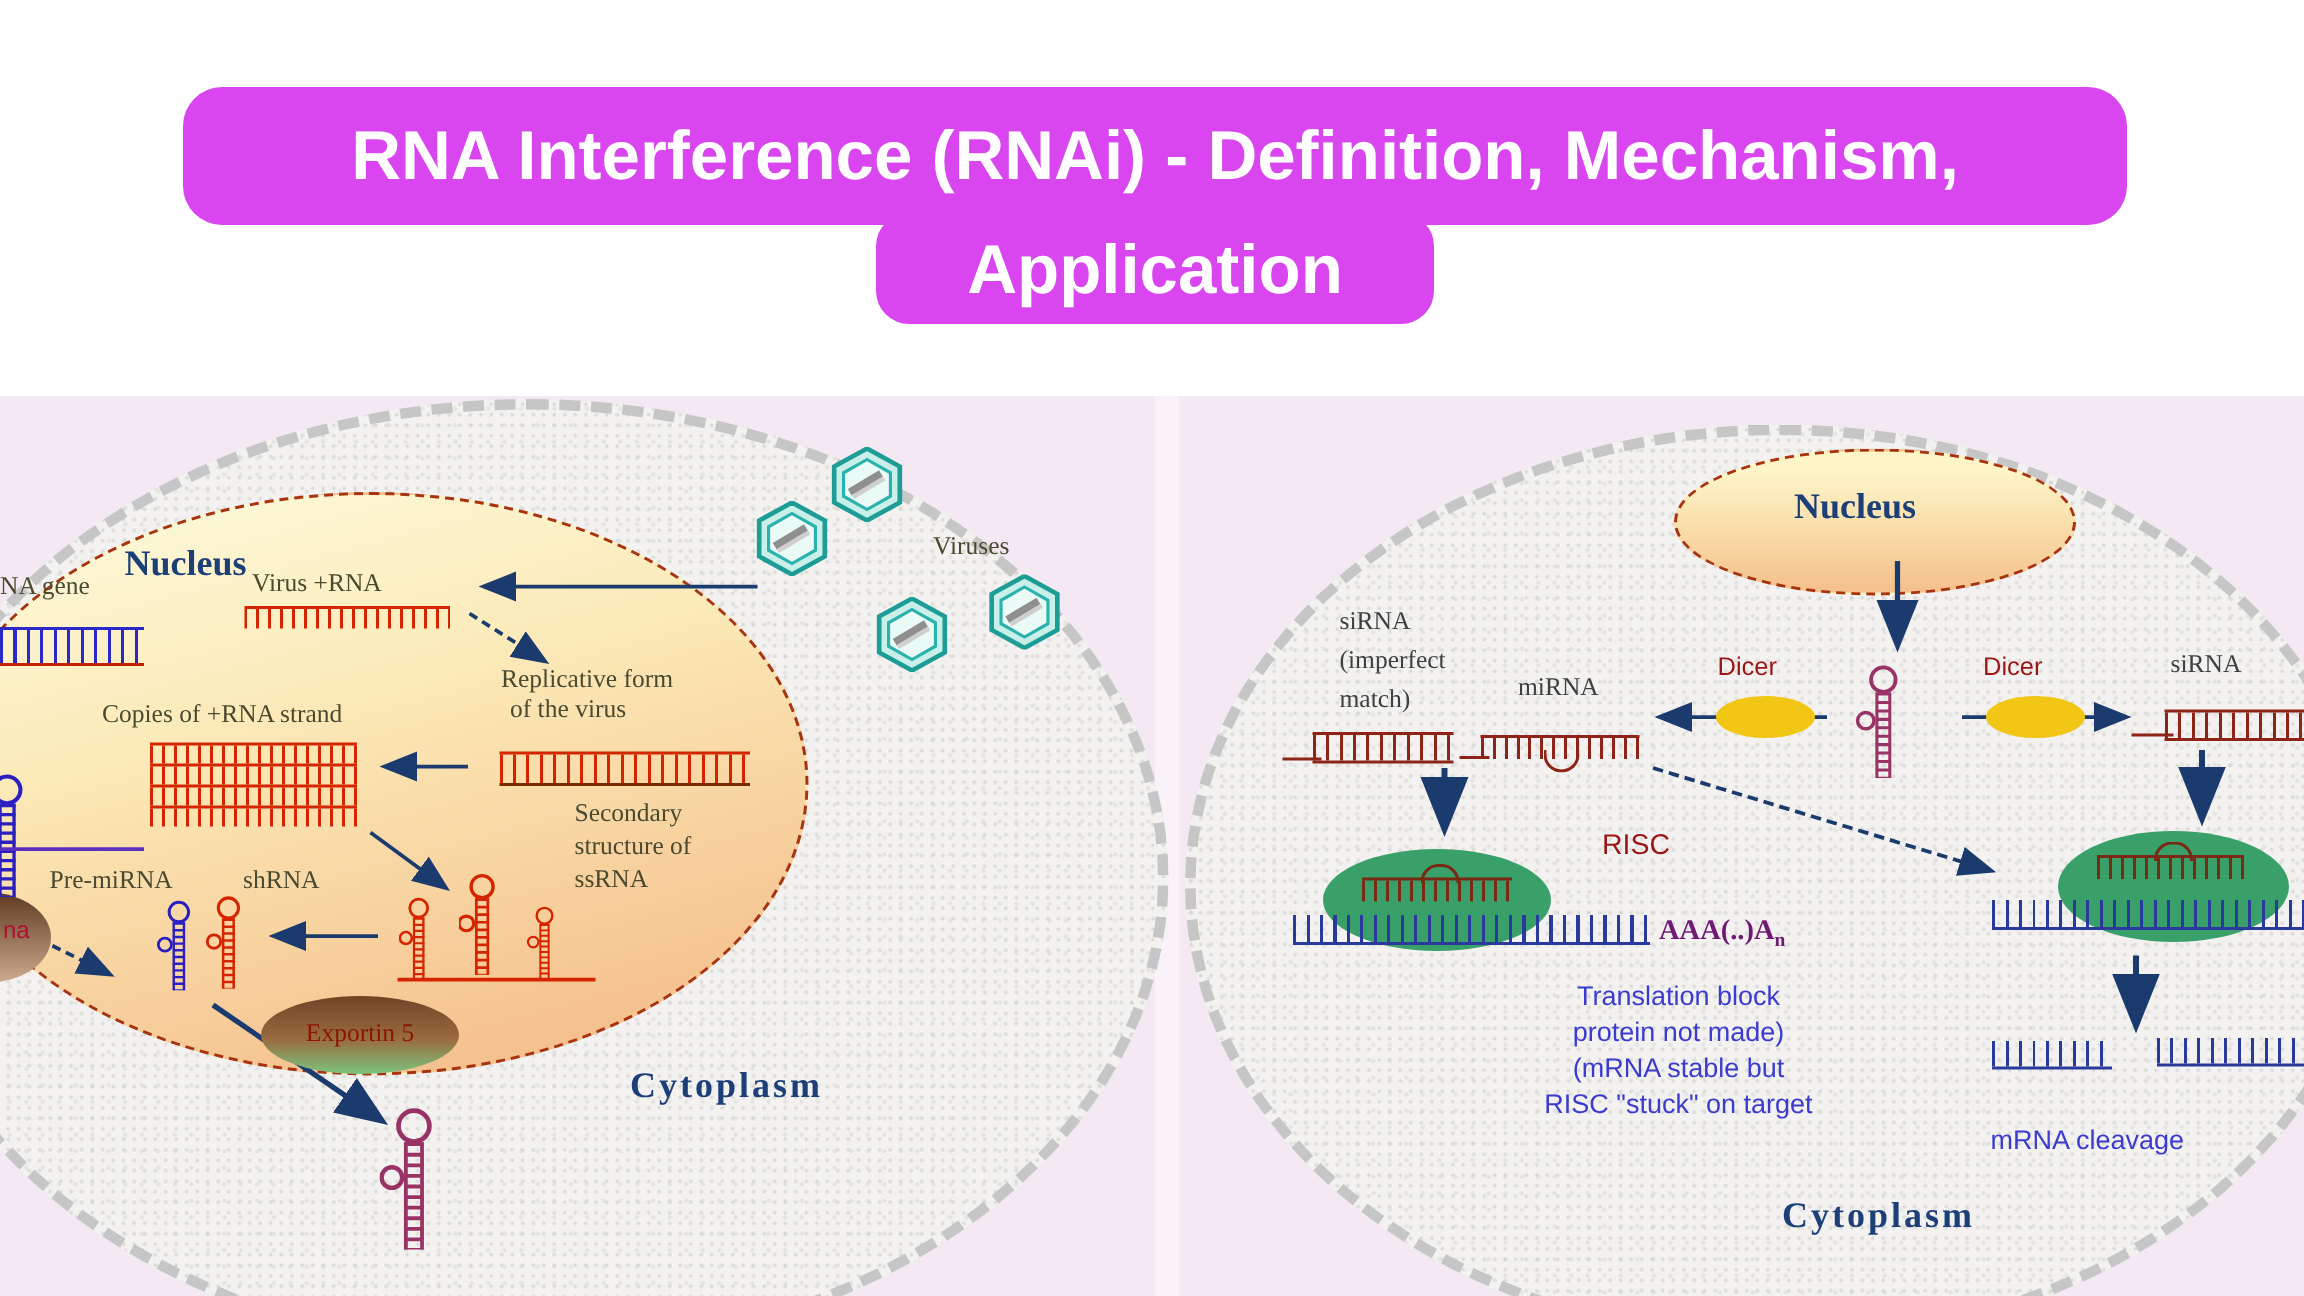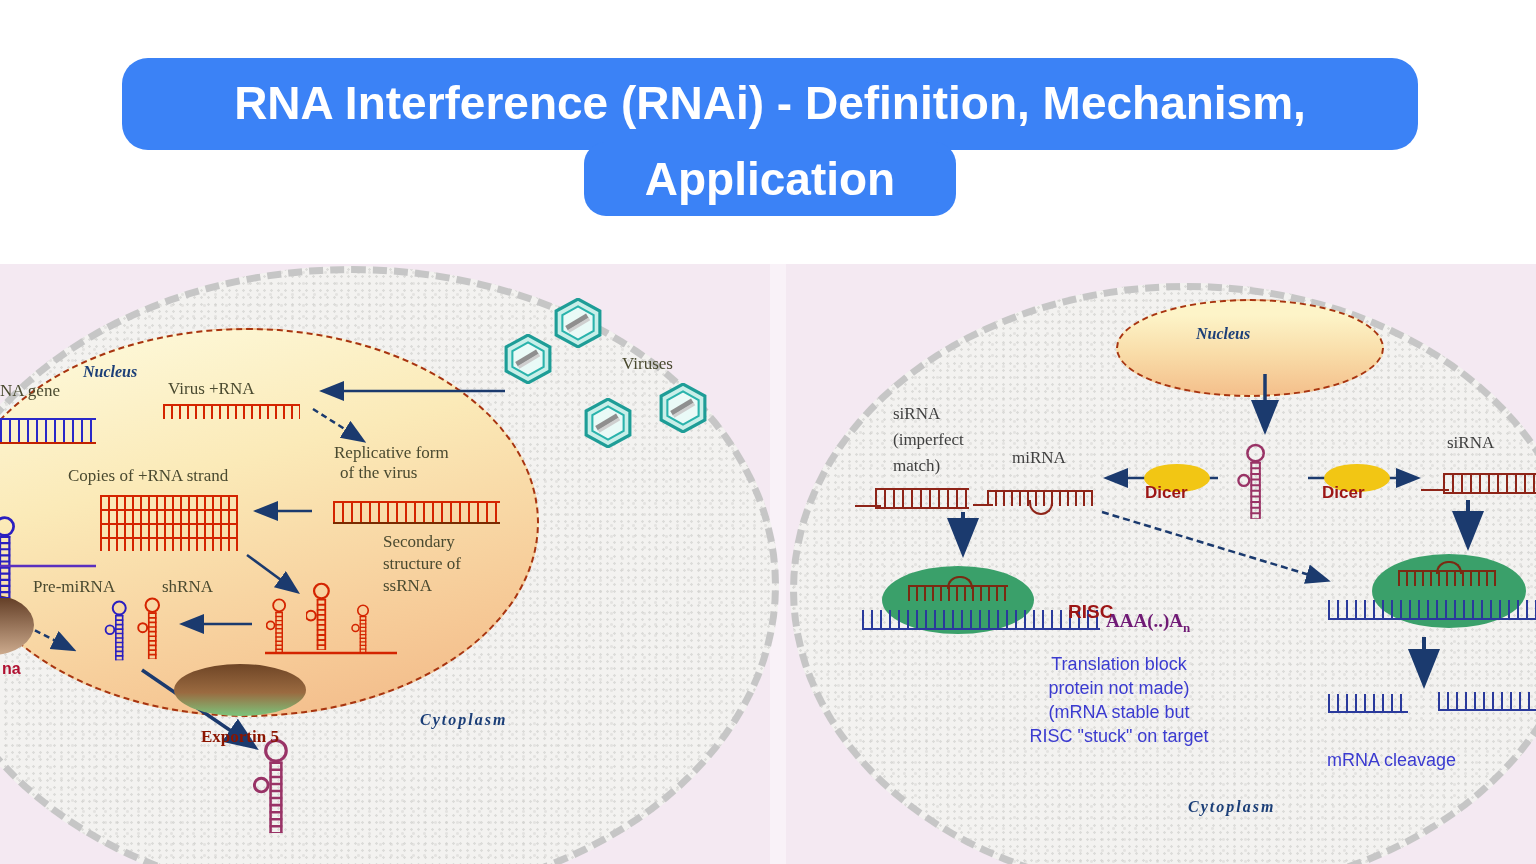--- a/index.html
+++ b/index.html
@@ -1,20 +1,20 @@
 <!DOCTYPE html>
 <html><head>
 <meta charset="utf-8">
 <style>
   html,body{margin:0;padding:0;background:#ffffff;}
   #page{position:relative;width:1536px;height:864px;overflow:hidden;background:#ffffff;
         font-family:"Liberation Serif",serif;}
 
   
-  .title-block{position:absolute;background:#3b82f6;border-radius:26px;}
+  .title-block{position:absolute;background:#d946ef;border-radius:26px;}
   .title-text{position:absolute;width:100%;text-align:center;color:#ffffff;
               font-family:"Liberation Sans",sans-serif;font-weight:700;font-size:46px;}
 
   
   #pink-bg{position:absolute;left:0;top:264px;width:1536px;height:600px;background:#f4e9f2;}
   #img-split{position:absolute;left:770px;top:264px;width:16px;height:600px;background:#f9f2f8;}
 
   
   .cell{position:absolute;border-radius:50%;border:7px dashed #c6c6c6;
         background-color:#f3f2f0;
@@ -35,23 +35,23 @@
      background:repeating-linear-gradient(90deg,var(--c) 0 2px,transparent 2px var(--p,9px));}
   .thinline{position:absolute;height:2px;background:var(--c);}
   .uloop{position:absolute;border:2px solid var(--c);border-top:none;
          border-radius:0 0 12px 12px;}
   .arch{position:absolute;border:2px solid var(--c);border-bottom:none;
         border-radius:12px 12px 0 0;}
 
   
   .lbl{position:absolute;color:#4a4a30;font-size:17px;white-space:nowrap;}
   .lbl-gray{position:absolute;color:#3f3f3f;font-size:17px;white-space:nowrap;}
-  .organ{position:absolute;color:#1c3f78;font-weight:700;font-size:16px;white-space:nowrap;font-style:italic;}
-  .enzyme{position:absolute;color:#9c1515;font-weight:700;font-size:17px;
-          font-family:"Liberation Sans",sans-serif;white-space:nowrap;margin-top:48px;}
+  .organ{position:absolute;color:#1c3f78;font-weight:700;font-size:24px;white-space:nowrap;}
+  .enzyme{position:absolute;color:#9c1515;font-weight:400;font-size:17px;
+          font-family:"Liberation Sans",sans-serif;white-space:nowrap;}
   .bluetxt{position:absolute;color:#3b3bd0;font-size:18px;
            font-family:"Liberation Sans",sans-serif;white-space:nowrap;}
   .aaa{position:absolute;color:#701a75;font-weight:700;font-size:19px;white-space:nowrap;}
   .aaa sub{font-size:13px;}
   svg{position:absolute;left:0;top:0;pointer-events:none;}
 </style>
 </head>
 <body>
 
 <div id="page">

